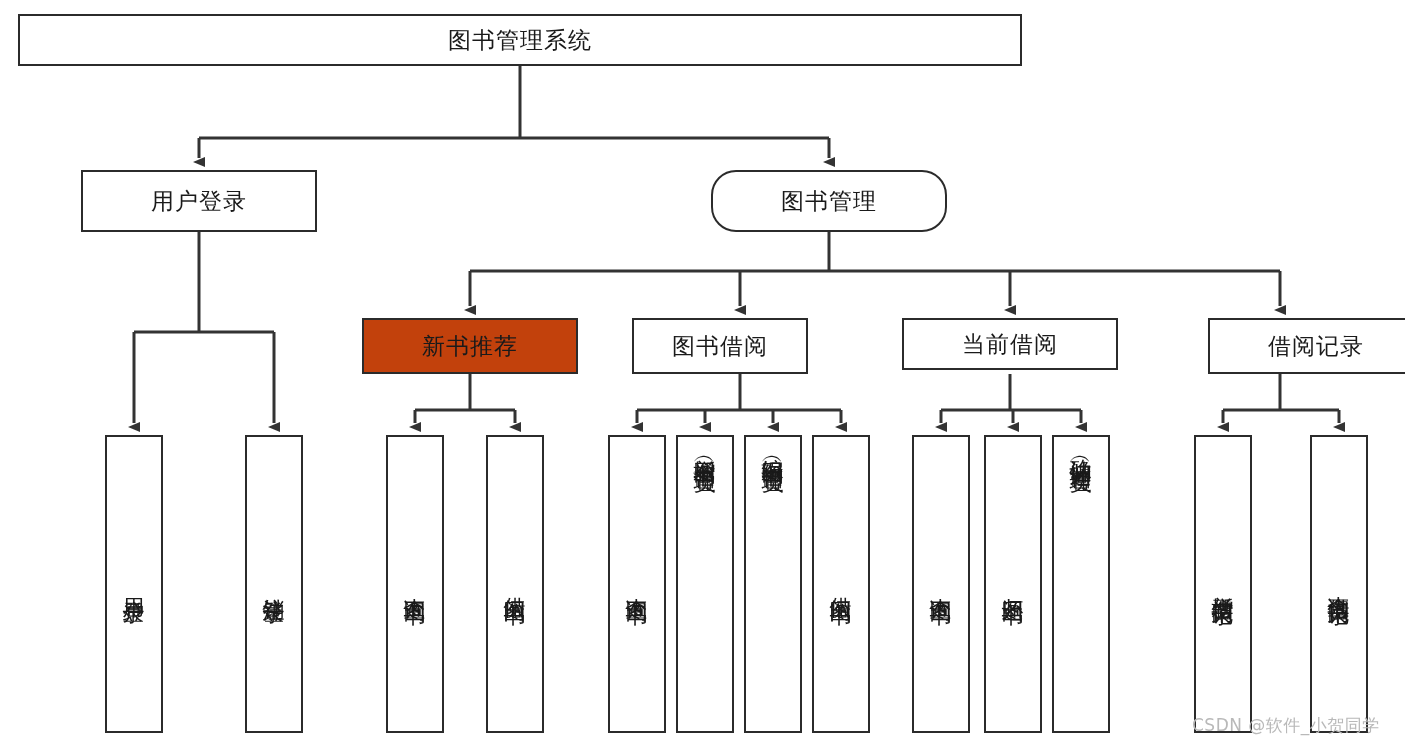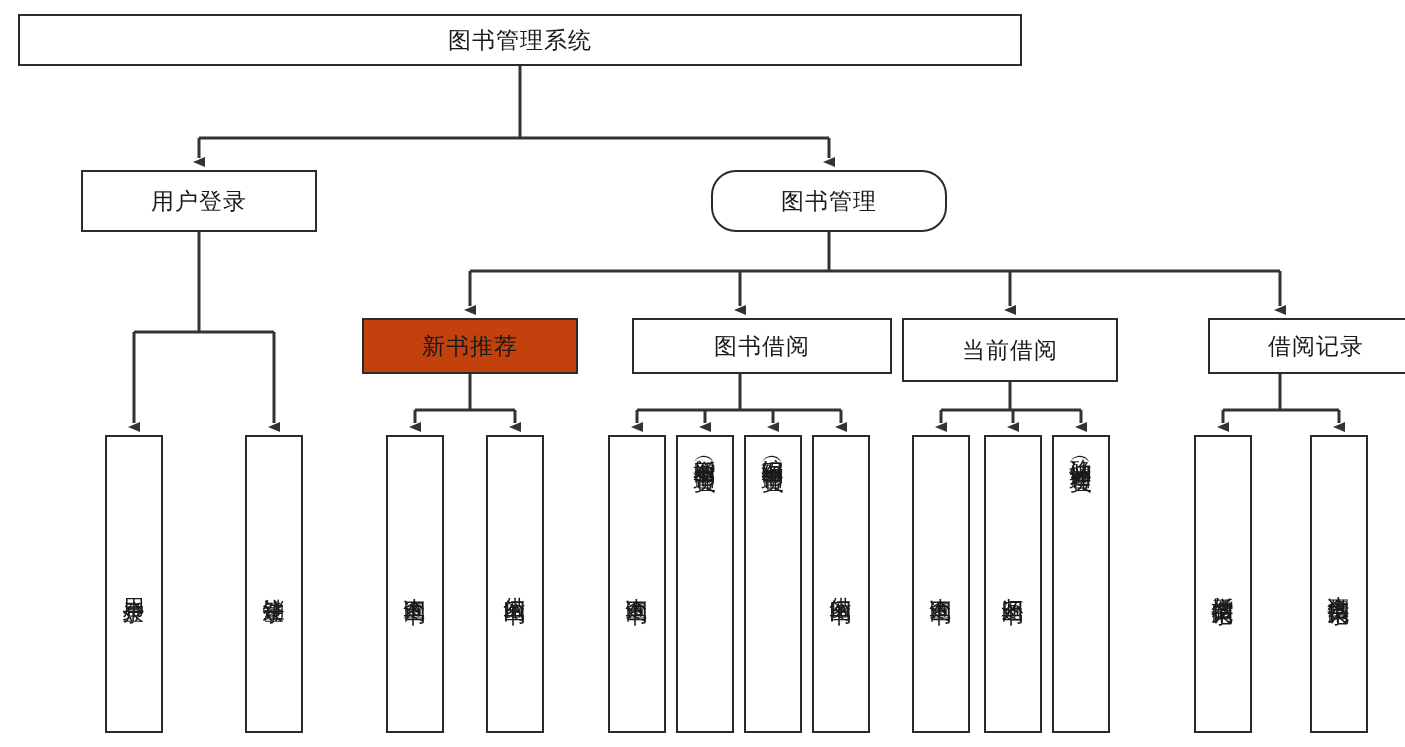--- a/index.html
+++ b/index.html
@@ -113,24 +113,24 @@
       </div>
       <div class="node h" style="left: 81px; top: 170px; width: 236px; height: 62px; border-color: rgb(43, 43, 43); background: rgb(255, 255, 255); color: rgb(26, 26, 26);">
         <span>用户登录</span>
       </div>
       <div class="node h" style="left: 711px; top: 170px; width: 236px; height: 62px; border-color: rgb(43, 43, 43); background: rgb(255, 255, 255); color: rgb(26, 26, 26); border-radius: 25px;">
         <span>图书管理</span>
       </div>
       <div class="node h" style="left: 362px; top: 318px; width: 216px; height: 56px; border-color: rgb(43, 43, 43); background: #c2410c; color: rgb(26, 26, 26);">
         <span>新书推荐</span>
       </div>
-      <div class="node h" style="left: 632px; top: 318px; width: 260px; height: 56px; border-color: rgb(43, 43, 43); background: rgb(255, 255, 255); color: rgb(26, 26, 26);">
+      <div class="node h" style="left: 632px; top: 318px; width: 176px; height: 56px; border-color: rgb(43, 43, 43); background: rgb(255, 255, 255); color: rgb(26, 26, 26);">
         <span>图书借阅</span>
       </div>
-      <div class="node h" style="left: 902px; top: 318px; width: 216px; height: 64px; border-color: rgb(43, 43, 43); background: rgb(255, 255, 255); color: rgb(26, 26, 26);">
+      <div class="node h" style="left: 902px; top: 318px; width: 216px; height: 52px; border-color: rgb(43, 43, 43); background: rgb(255, 255, 255); color: rgb(26, 26, 26);">
         <span>当前借阅</span>
       </div>
       <div class="node h" style="left: 1172px; top: 318px; width: 216px; height: 56px; border-color: rgb(43, 43, 43); background: rgb(255, 255, 255); color: rgb(26, 26, 26); margin-left: 36px;">
         <span>借阅记录</span>
       </div>
       <div class="node v" style="left: 105px; top: 435px; width: 58px; height: 298px; border-color: rgb(43, 43, 43); background: rgb(255, 255, 255); color: rgb(26, 26, 26);">
         <span>用户登录</span>
       </div>
       <div class="node v" style="left: 245px; top: 435px; width: 58px; height: 298px; border-color: rgb(43, 43, 43); background: rgb(255, 255, 255); color: rgb(26, 26, 26);">
         <span>注销登录</span>
@@ -163,14 +163,15 @@
         <span>确认归还（管理员）</span>
       </div>
       <div class="node v" style="left: 1194px; top: 435px; width: 58px; height: 298px; border-color: rgb(43, 43, 43); background: rgb(255, 255, 255); color: rgb(26, 26, 26);">
         <span>新增借阅记录</span>
       </div>
       <div class="node v" style="left: 1310px; top: 435px; width: 58px; height: 298px; border-color: rgb(43, 43, 43); background: rgb(255, 255, 255); color: rgb(26, 26, 26);">
         <span>查询借阅记录</span>
       </div>
     </div>
 
+  <div class="watermark" style="left: 1192px; top: 714px; color: rgb(185, 185, 185);">CSDN @软件_小贺同学</div>
 
 </div>
 
 </body></html>

